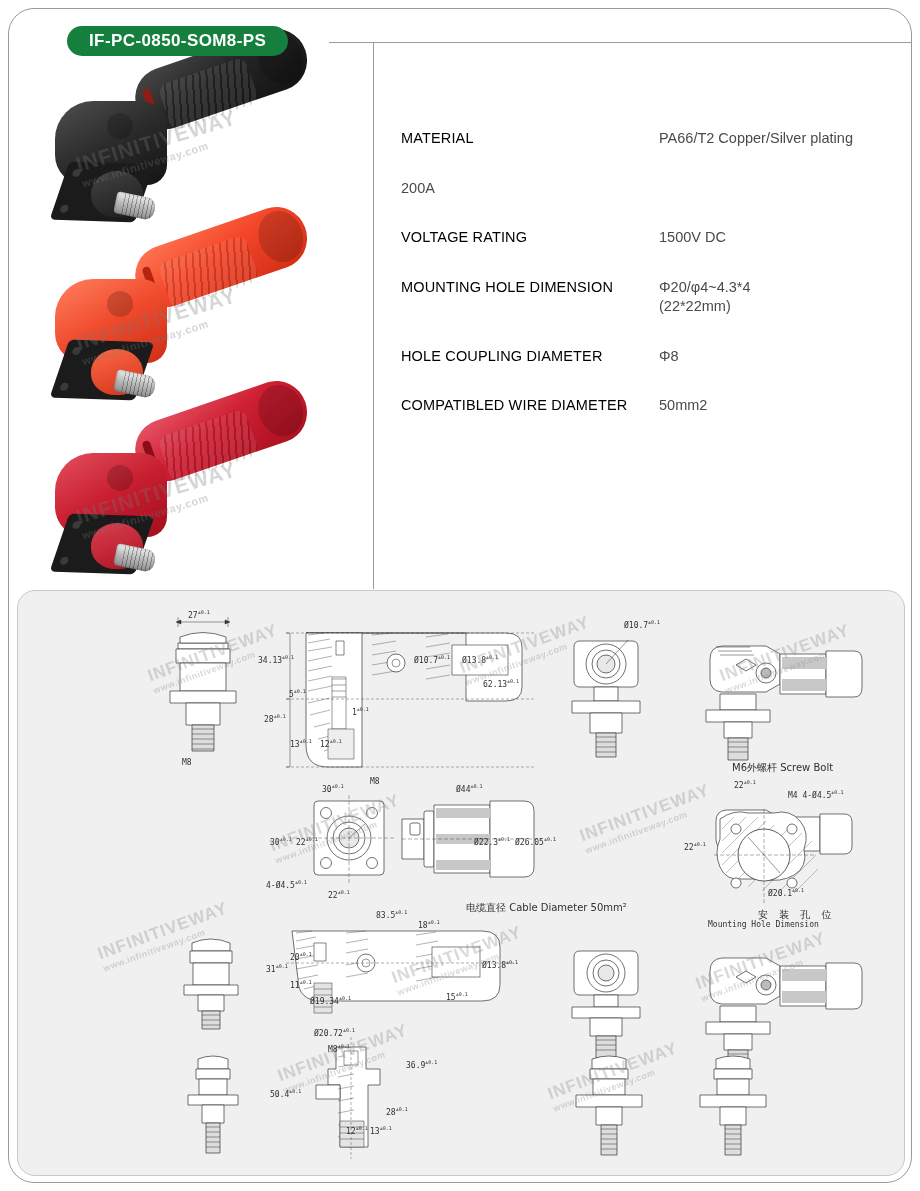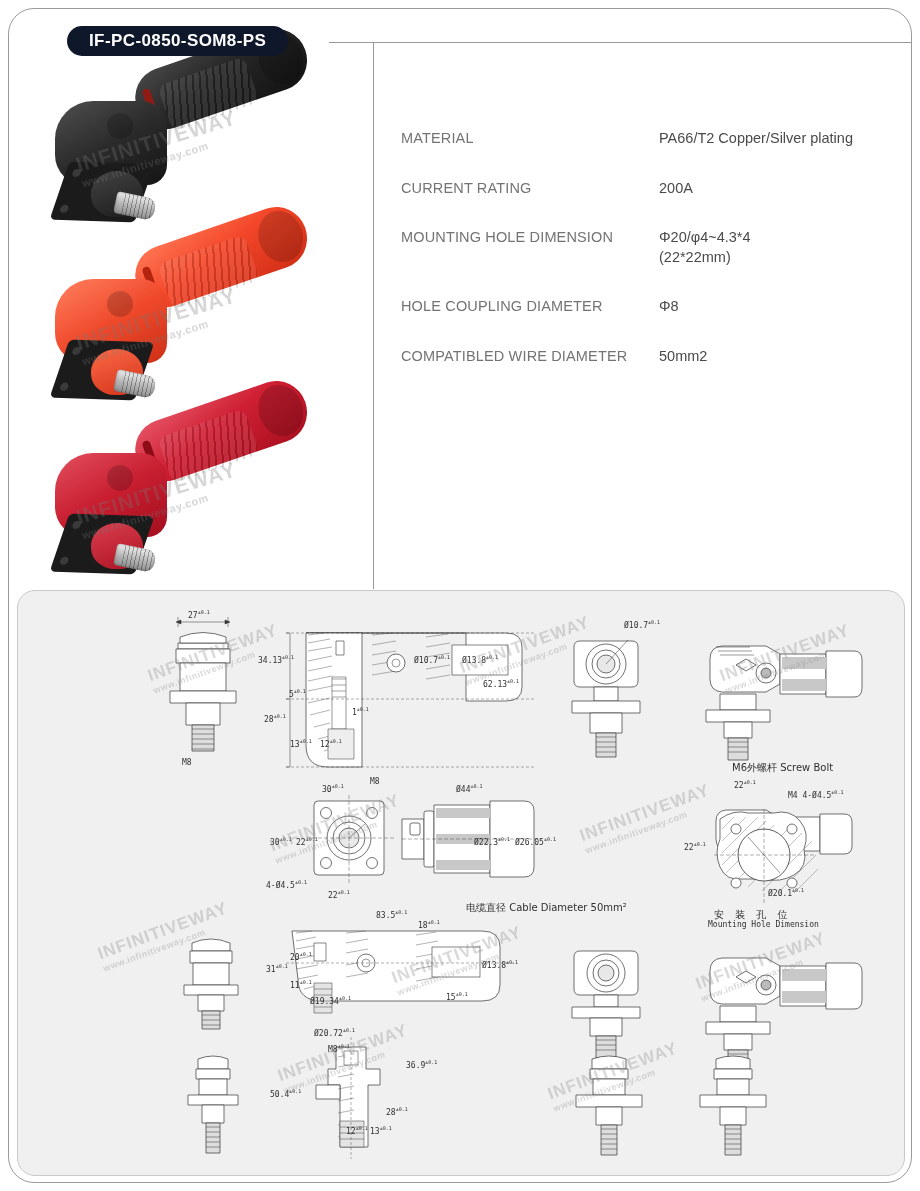--- a/index.html
+++ b/index.html
@@ -21,21 +21,21 @@
     background: #fff;
     overflow: hidden;
   }
 
   
   .badge {
     position: absolute;
     left: 58px; top: 17px;
     height: 30px;
     padding: 0 22px;
-    background: #0f172a;
+    background: #15803d;
     border-radius: 15px;
     color: #ffffff;
     font-size: 17px;
     font-weight: 600;
     letter-spacing: .4px;
     display: flex; align-items: center; justify-content: center;
     white-space: nowrap;
     z-index: 6;
   }
 
@@ -196,21 +196,21 @@
   .spec-row {
     display: flex;
     align-items: flex-start;
     margin-bottom: 30px;
   }
   .spec-row:last-child { margin-bottom: 0; margin-top: 16px; }
   .spec-key {
     width: 258px;
     flex: 0 0 258px;
     font-size: 14.5px;
-    color: #737373;
+    color: #000000;
     letter-spacing: .15px;
     line-height: 1.35;
   }
   .spec-val {
     font-size: 14.5px;
     color: #4a4a4a;
     line-height: 1.35;
     white-space: pre-line;
   }
 
@@ -308,22 +308,25 @@
       </div>
     </div>
   </div>
 
   <div class="spec">
     <div class="spec-row">
       <div class="spec-key">MATERIAL</div>
       <div class="spec-val">PA66/T2 Copper/Silver plating</div>
     </div>
     <div class="spec-row">
-      <div class="spec-key">CURRENT RATING</div>
       <div class="spec-val">200A</div>
+    </div>
+    <div class="spec-row">
+      <div class="spec-key">VOLTAGE RATING</div>
+      <div class="spec-val">1500V DC</div>
     </div>
     <div class="spec-row">
       <div class="spec-key">MOUNTING HOLE DIMENSION</div>
       <div class="spec-val">Φ20/φ4~4.3*4
 (22*22mm)</div>
     </div>
     <div class="spec-row">
       <div class="spec-key">HOLE COUPLING DIAMETER</div>
       <div class="spec-val">Φ8</div>
     </div>
@@ -512,21 +515,21 @@
         <g stroke-width="0.4" stroke-dasharray="4 2">
           <path d="M60 8 v94 M10 54 h100"></path>
         </g>
         <path d="M44 36 l32 36" stroke-width="0.5"></path>
       </svg>
     </div>
     <div class="dlabel" style="left:716px; top:188px;"><span>22</span><span class="tol">±0.1</span></div>
     <div class="dlabel" style="left:666px; top:250px;"><span>22</span><span class="tol">±0.1</span></div>
     <div class="dlabel" style="left:770px; top:198px;"><span>M4 4-Ø4.5</span><span class="tol">±0.1</span></div>
     <div class="dlabel" style="left:750px; top:296px;"><span>Ø20.1</span><span class="tol">±0.1</span></div>
-    <div class="dlabel cn" style="left:696px; top:317px; letter-spacing:4px;">安 装 孔 位</div>
+    <div class="dlabel cn" style="left:740px; top:317px; letter-spacing:4px;">安 装 孔 位</div>
     <div class="dlabel" style="left:690px; top:329px;">Mounting Hole Dimension</div>
 
     <div class="dwg" style="left:158px; top:340px;">
       <svg width="70" height="100" viewBox="0 0 70 100" fill="none" stroke="#333" stroke-width="0.7">
         <path d="M16 12 q19 -8 38 0 v8 h-38 z" fill="#fff"></path>
         <path d="M14 20 h42 v12 h-42 z" fill="#fff"></path>
         <path d="M17 32 h36 v22 h-36 z" fill="#fff"></path>
         <path d="M8 54 h54 v10 h-54 z" fill="#fff"></path>
         <path d="M22 64 h26 v16 h-26 z" fill="#fff"></path>
         <path d="M26 80 h18 v18 h-18 z" fill="#ddd"></path>

